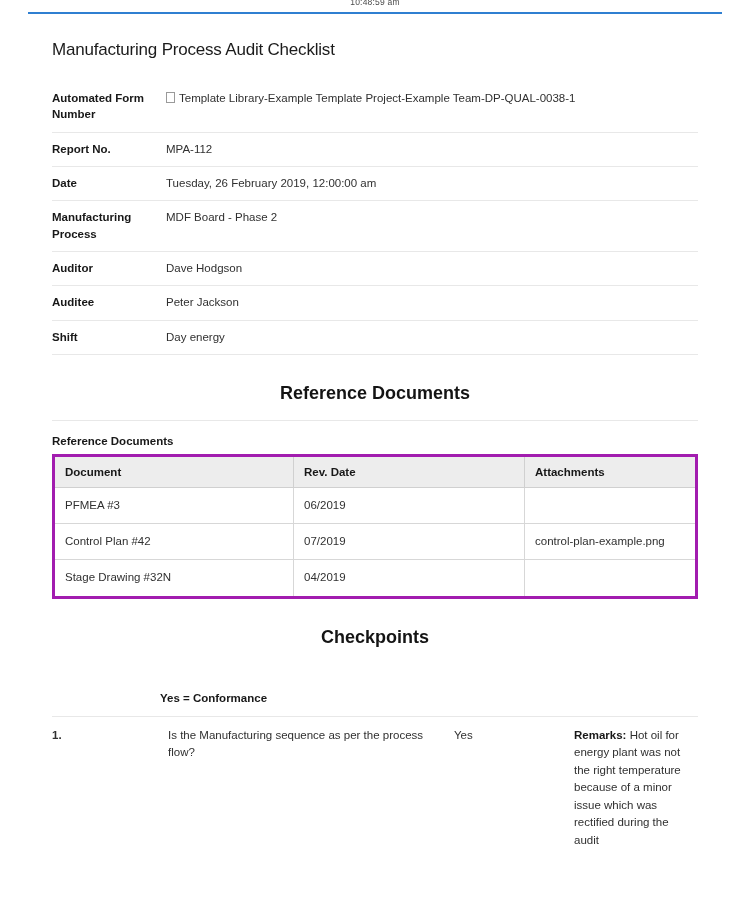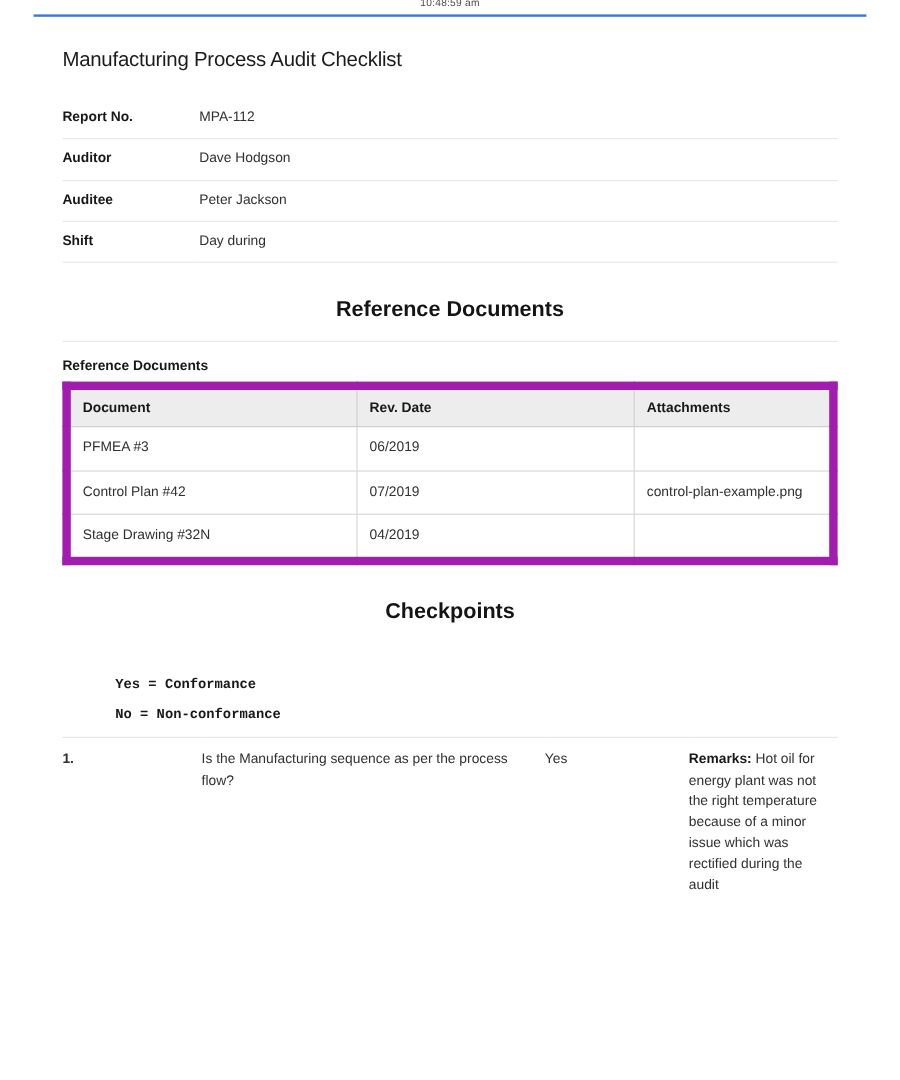--- a/index.html
+++ b/index.html
@@ -111,21 +111,21 @@
     font-weight: bold;
     color: #181818;
     margin: 14px 0 7px 0;
   }
 
   
   table.ref {
     width: 100%;
     border-collapse: collapse;
     table-layout: fixed;
-    border: 7px solid #a21caf;
+    border: 3px solid #a21caf;
     padding-left: 19px;
   }
   table.ref th {
     background: #ededed;
     border: 1px solid #d0d0d0;
     text-align: left;
     font-size: 11.5px;
     font-weight: bold;
     color: #181818;
     padding: 9px 10px;
@@ -136,22 +136,21 @@
     color: #303030;
     padding: 9px 10px;
     vertical-align: top;
     line-height: 1.5;
   }
   .col-doc { width: 218px; }
   .col-rev { width: 210px; }
 
   
   .cp-legend {
-    margin: 34px 0 0 44px;
-    font-family: Liberation Mono, monospace;
+    margin: 34px 0 0 108px;
   }
   .cp-legend div {
     font-size: 11.5px;
     font-weight: bold;
     color: #181818;
     margin-bottom: 12px;
   }
 
   table.cp {
     width: 100%;
@@ -184,34 +183,46 @@
 <div class="top-rule"></div>
 
 <div class="doc">
   <div class="doc-inner">
 
     <h1 class="doc-title">Manufacturing Process Audit Checklist</h1>
 
     <table class="meta">
       <tbody>
         <tr>
+          <td class="k">Automated Form Number</td>
+          <td class="v"><span class="tofu"></span><span>Template Library-Example Template Project-Example Team-DP-QUAL-0038-1</span></td>
+        </tr>
+        <tr>
           <td class="k">Report No.</td>
           <td class="v">MPA-112</td>
         </tr>
         <tr>
+          <td class="k">Date</td>
+          <td class="v">Tuesday, 26 February 2019, 12:00:00 am</td>
+        </tr>
+        <tr>
+          <td class="k">Manufacturing Process</td>
+          <td class="v">MDF Board - Phase 2</td>
+        </tr>
+        <tr>
           <td class="k">Auditor</td>
           <td class="v">Dave Hodgson</td>
         </tr>
         <tr>
           <td class="k">Auditee</td>
           <td class="v">Peter Jackson</td>
         </tr>
         <tr>
           <td class="k">Shift</td>
-          <td class="v">Day during</td>
+          <td class="v">Day energy</td>
         </tr>
       </tbody>
     </table>
 
     <div class="section-head">Reference Documents</div>
 
     <div class="subhead">Reference Documents</div>
 
     <table class="ref">
       <thead>
@@ -237,21 +248,20 @@
           <td>04/2019</td>
           <td></td>
         </tr>
       </tbody>
     </table>
 
     <div class="section-head tight">Checkpoints</div>
 
     <div class="cp-legend">
       <div>Yes = Conformance</div>
-      <div>No = Non-conformance</div>
     </div>
 
     <table class="cp">
       <tbody>
         <tr>
           <td class="cp-num">1.</td>
           <td class="cp-q">Is the Manufacturing sequence as per the process flow?</td>
           <td class="cp-a">Yes</td>
           <td class="cp-r"><b>Remarks:</b> <span>Hot oil for energy plant was not the right temperature because of a minor issue which was rectified during the audit</span></td>
         </tr>

